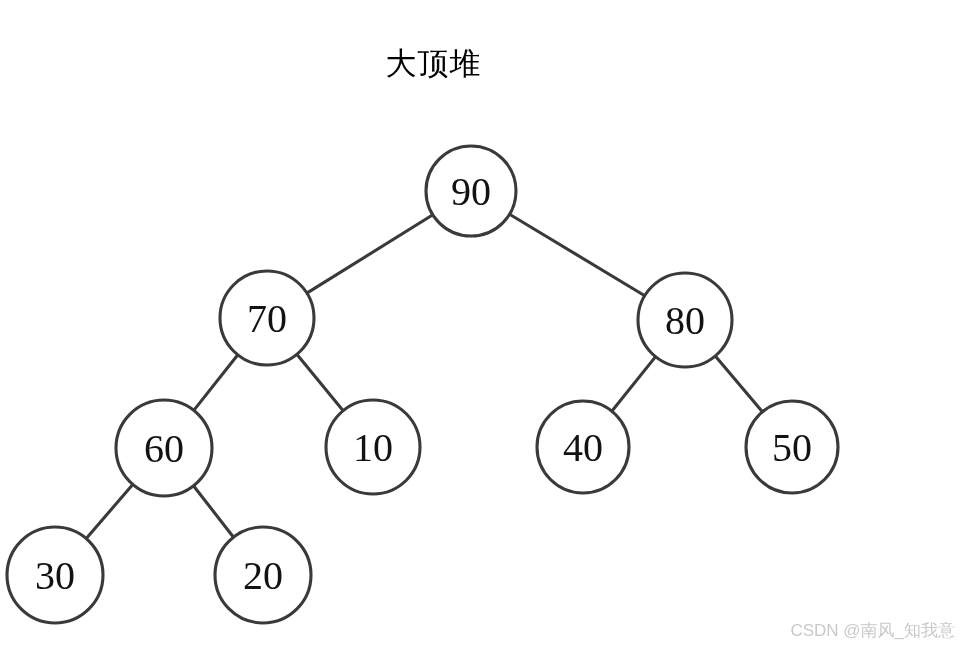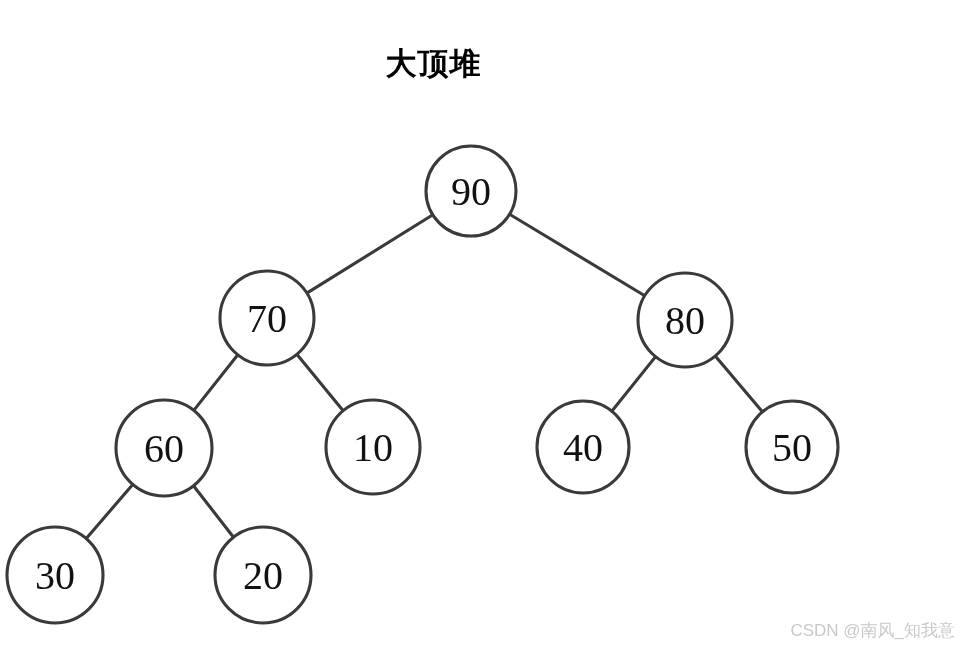--- a/index.html
+++ b/index.html
@@ -21,21 +21,21 @@
     width: 967px;
     height: 654px;
   }
   .title {
     position: absolute;
     left: 0;
     top: 46px;
     width: 867px;
     text-align: center;
     font-family: "Liberation Sans", sans-serif;
-    font-weight: bold;
+    font-weight: normal;
     font-size: 31px;
     color: #000000;
     letter-spacing: 1px;
     line-height: 36px;
     user-select: none;
   }
   .watermark {
     position: absolute;
     right: 12px;
     bottom: 12px;

